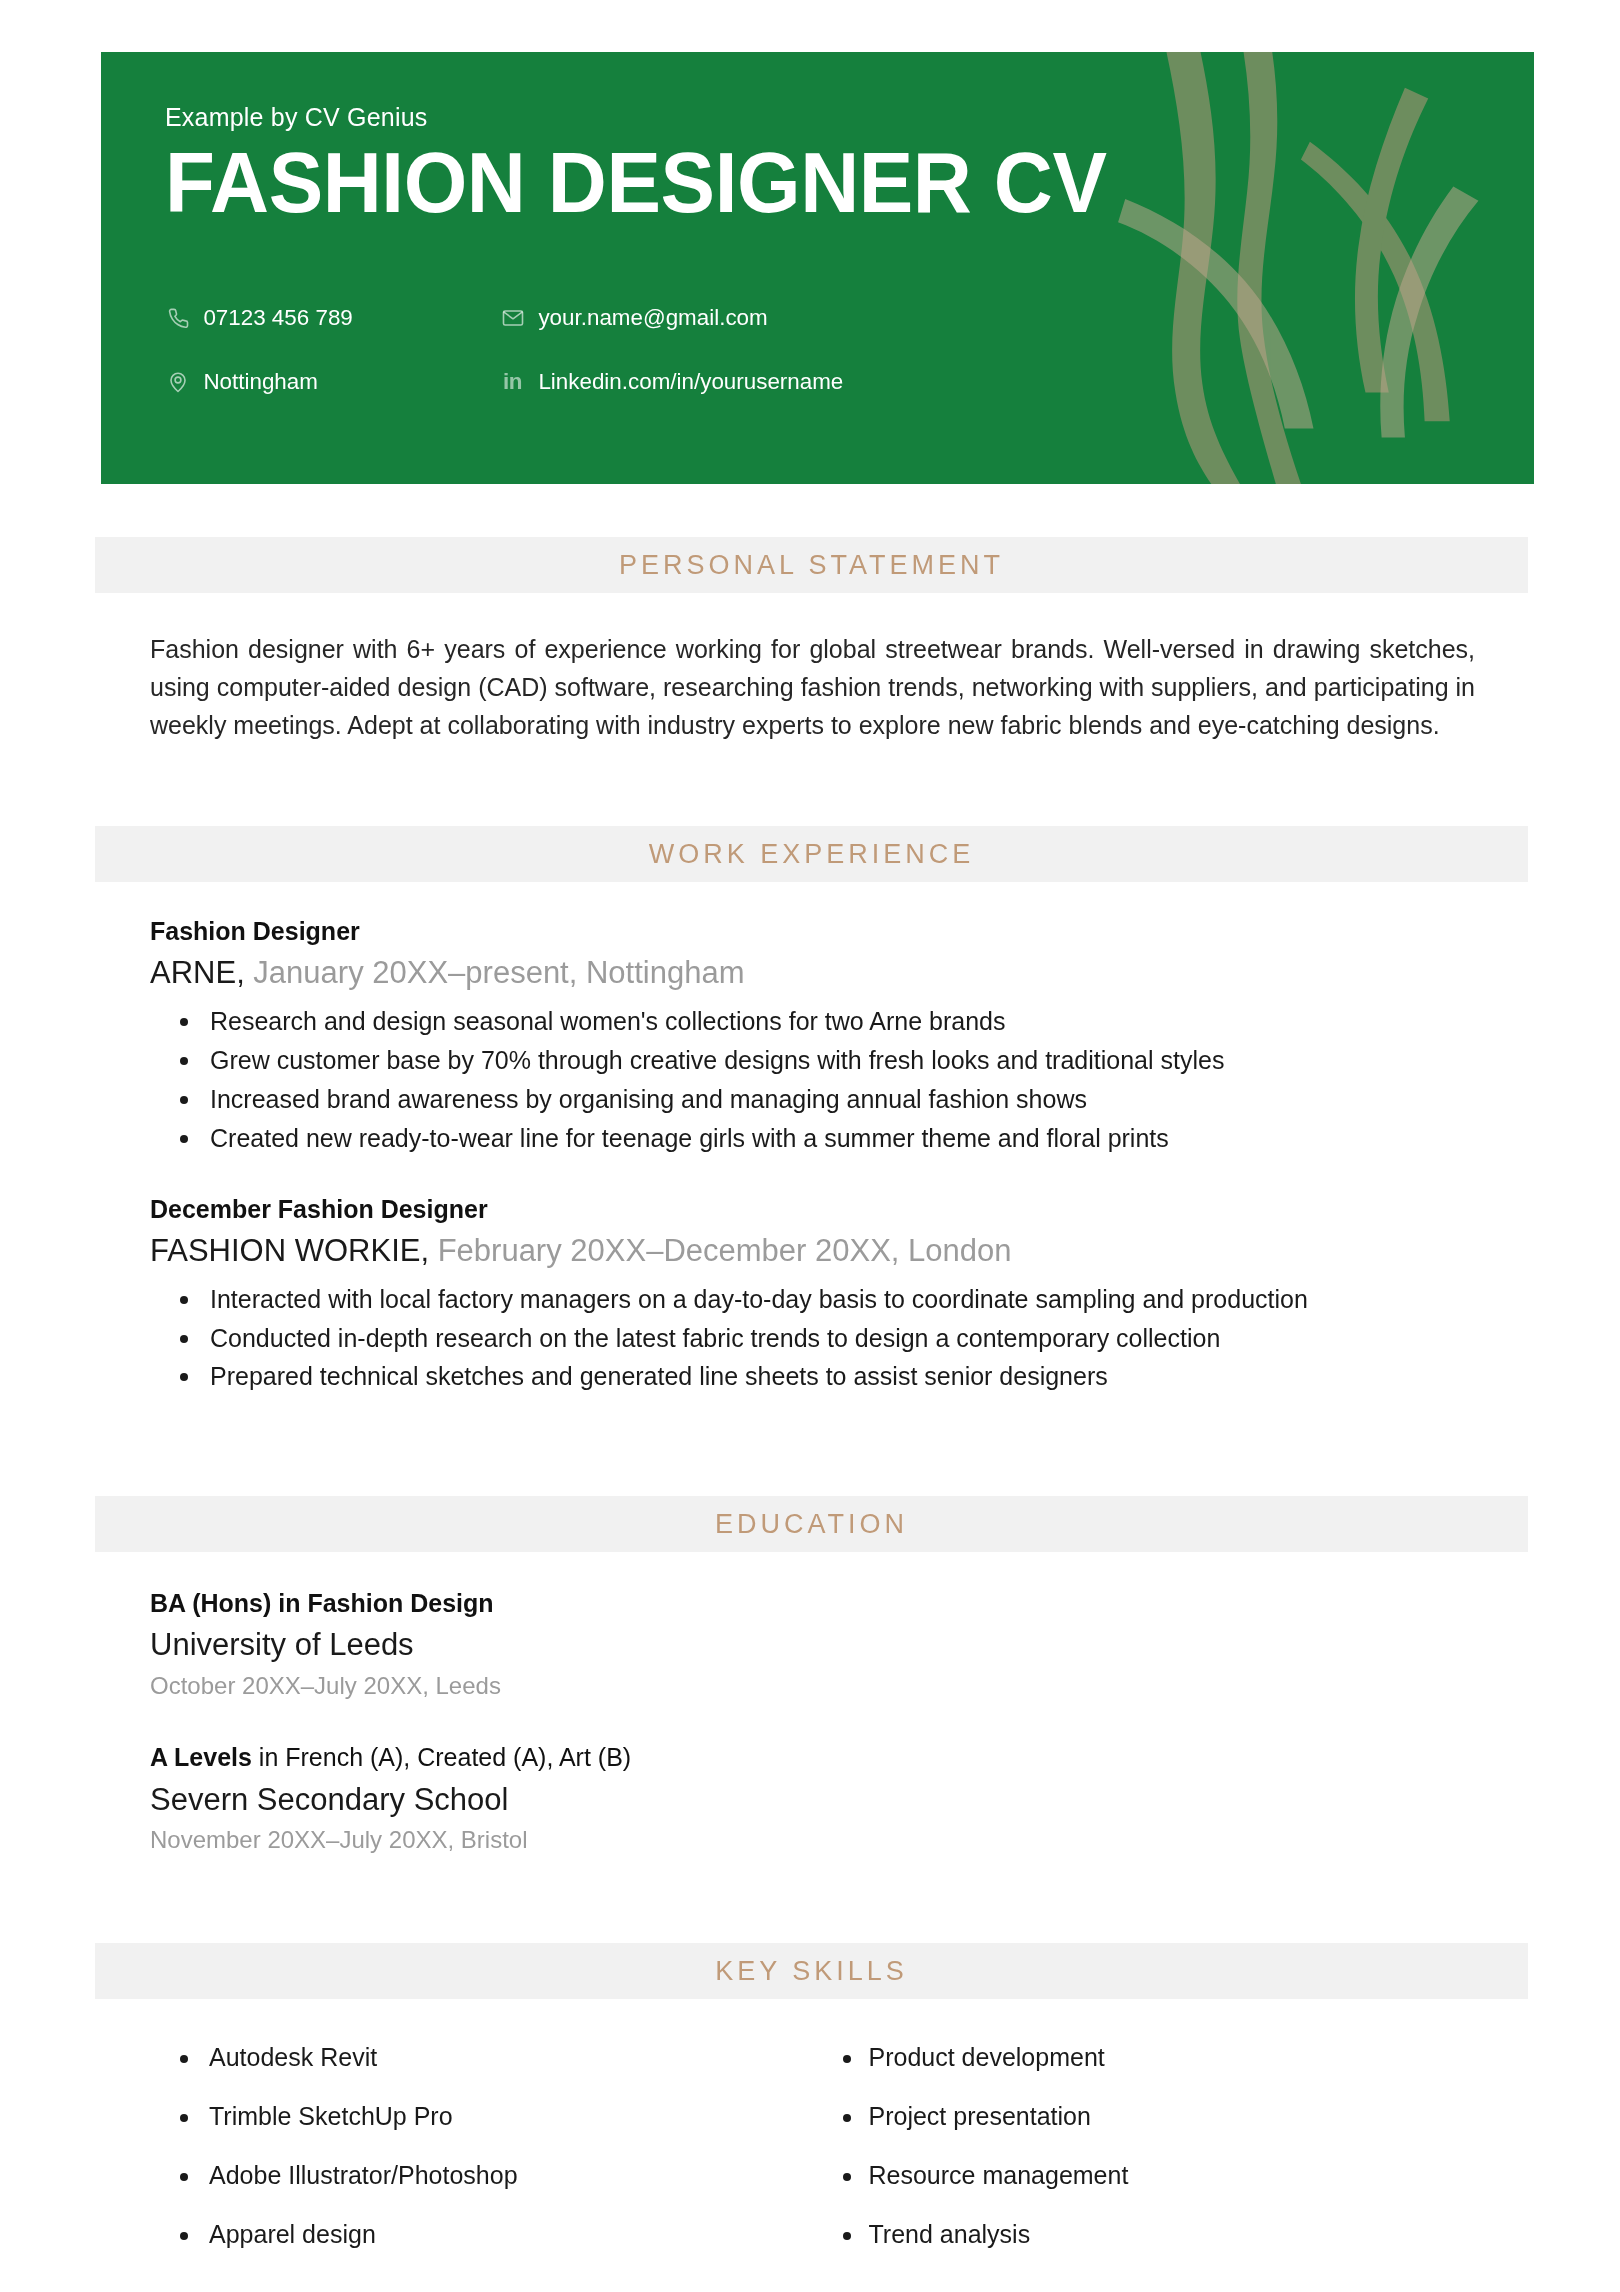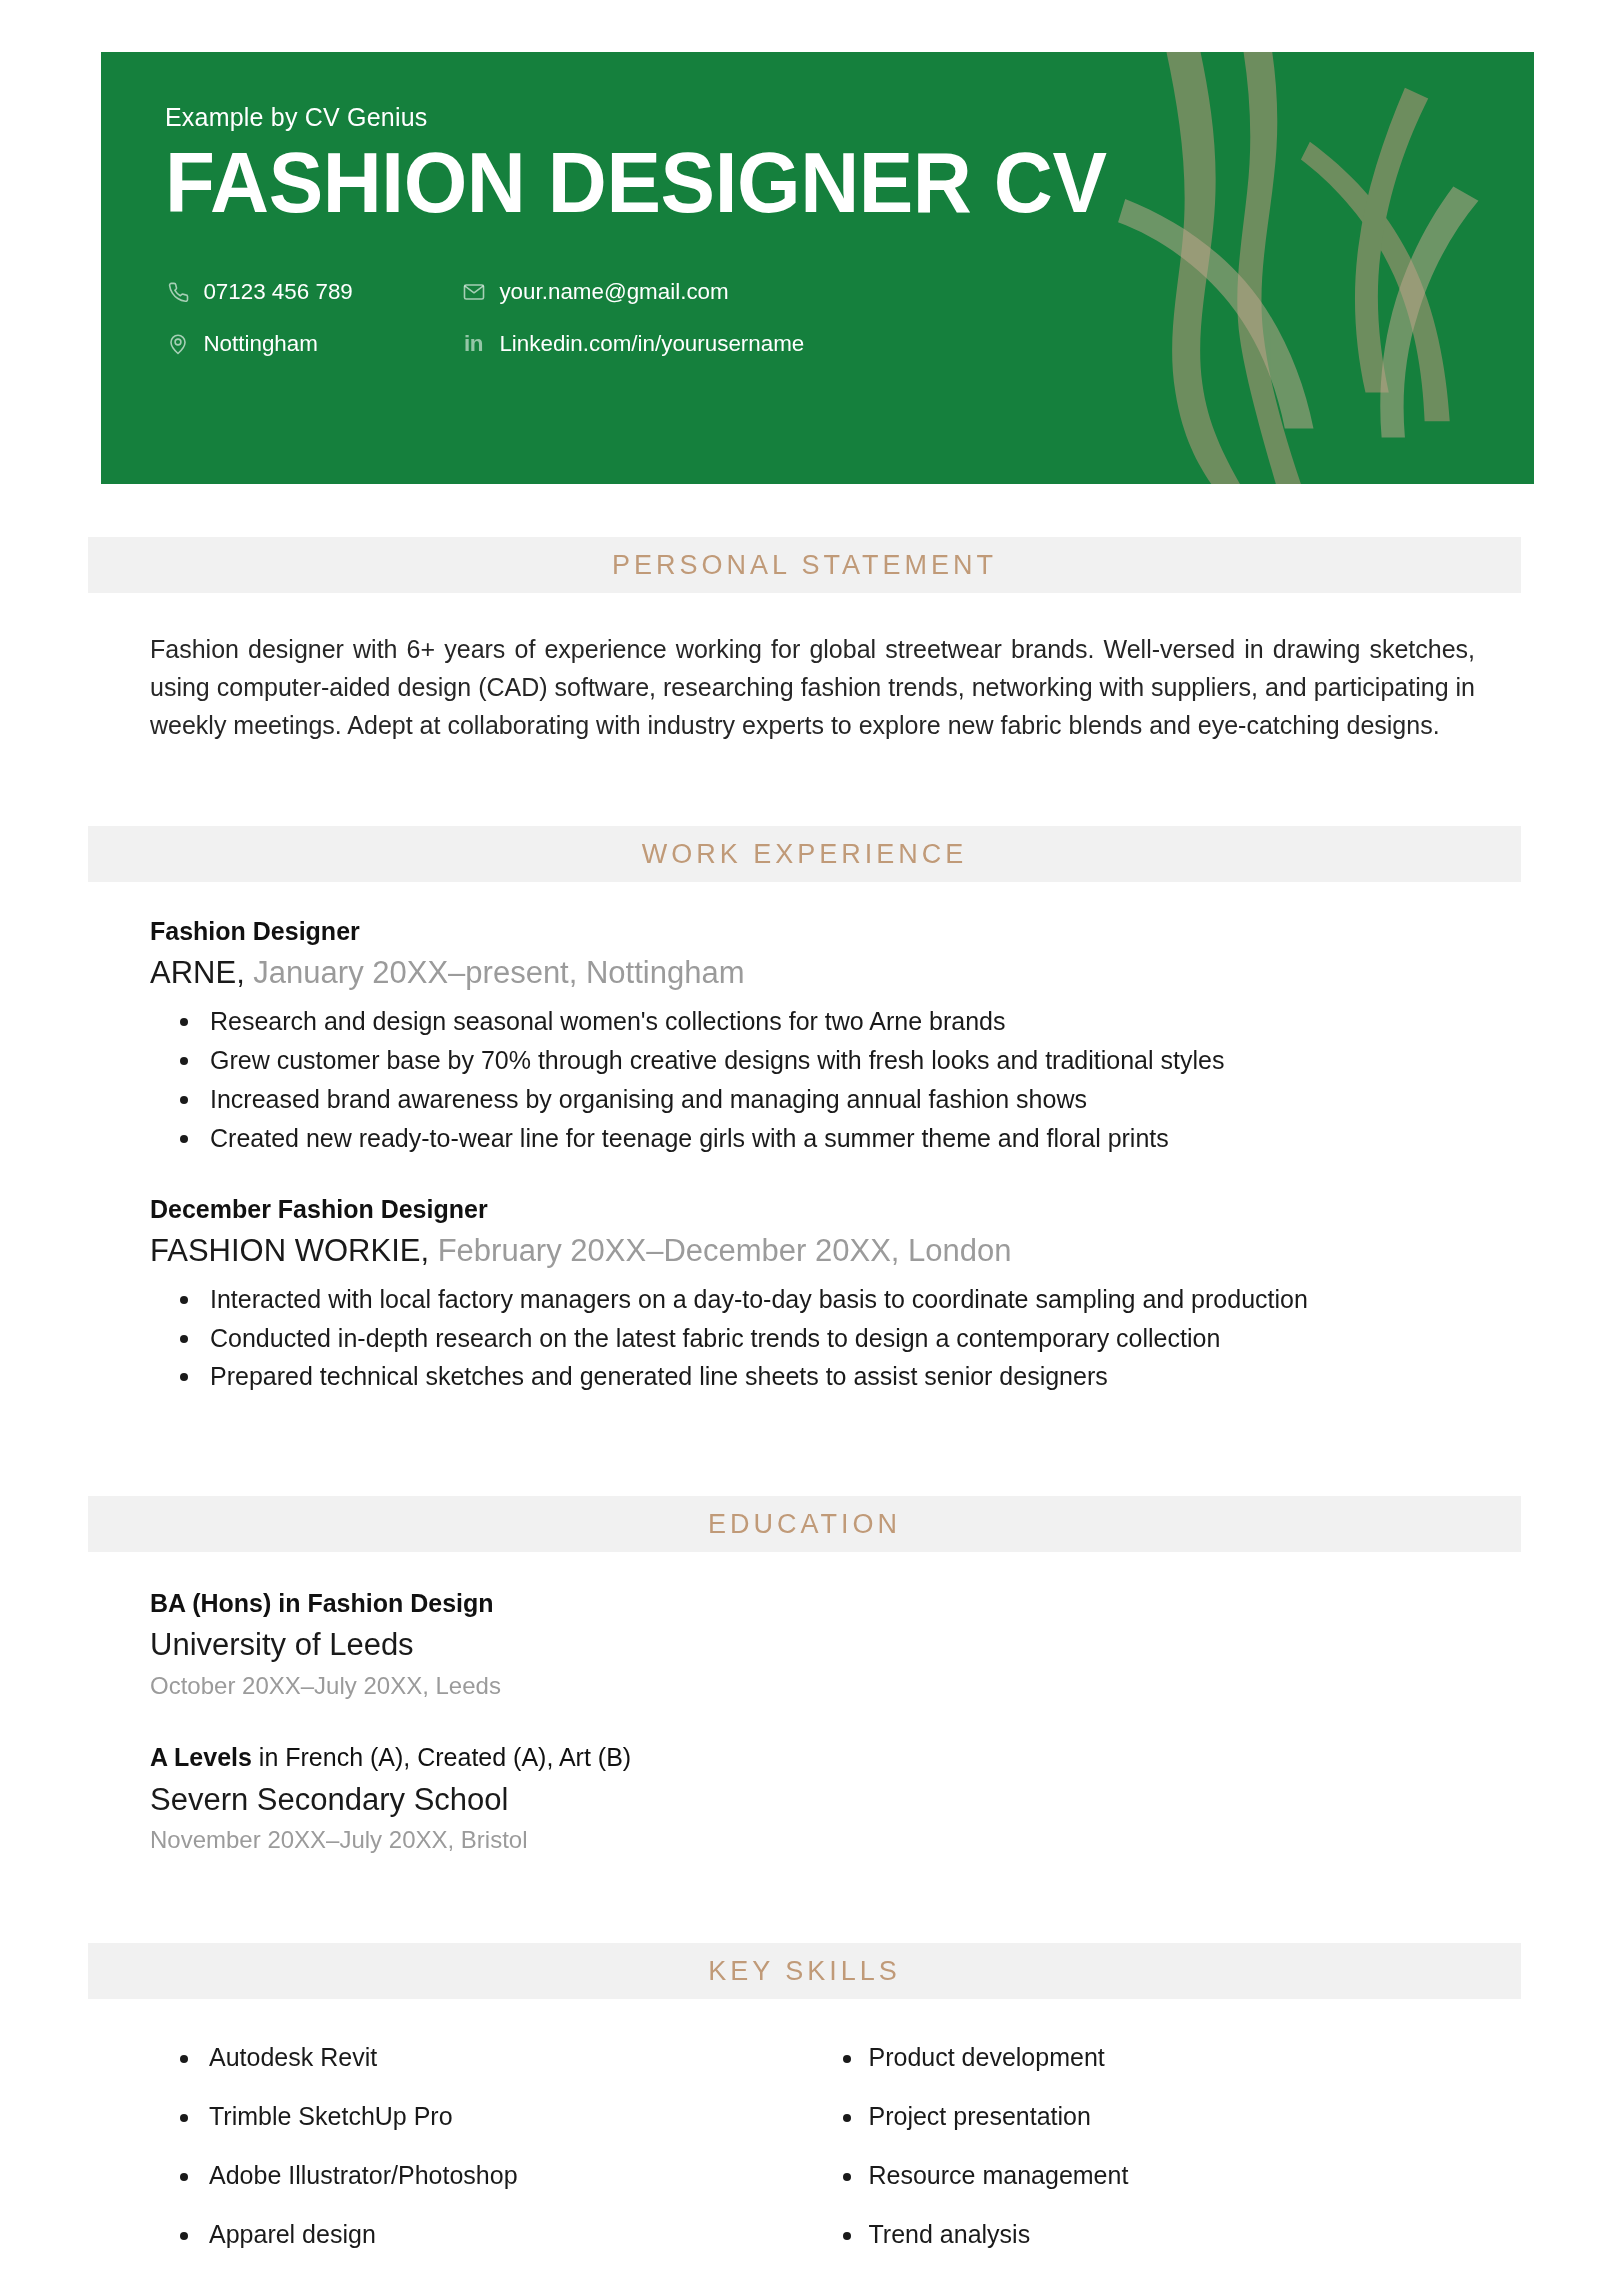--- a/index.html
+++ b/index.html
@@ -60,25 +60,26 @@
     color: #ffffff;
     letter-spacing: -0.4px;
     line-height: 1.05;
     margin: 0;
     transform: scaleX(0.95);
     transform-origin: left center;
     white-space: nowrap;
   }
 
   .contact-grid {
-    margin-top: 52px;
+    margin-top: 78px;
     display: grid;
     grid-template-columns: 296px auto;
     grid-row-gap: 27px;
     grid-column-gap: 0px;
+    gap: 39px;
   }
   .contact-item {
     display: flex;
     align-items: center;
     font-size: 22.4px;
     color: #ffffff;
     line-height: 1;
   }
   .contact-icon {
     width: 25px;
@@ -95,21 +96,21 @@
     font-size: 22.4px;
     color: rgba(255,255,255,0.55);
     line-height: 1;
     letter-spacing: -0.4px;
   }
   .contact-text { white-space: nowrap; }
 
   
   .section-band {
     position: absolute;
-    left: 88px;
+    left: 95px;
     width: 1433px;
     height: 56px;
     background: #f1f1f1;
     display: flex;
     align-items: center;
     justify-content: center;
   }
   .section-band .section-title {
     font-size: 27px;
     letter-spacing: 4px;

